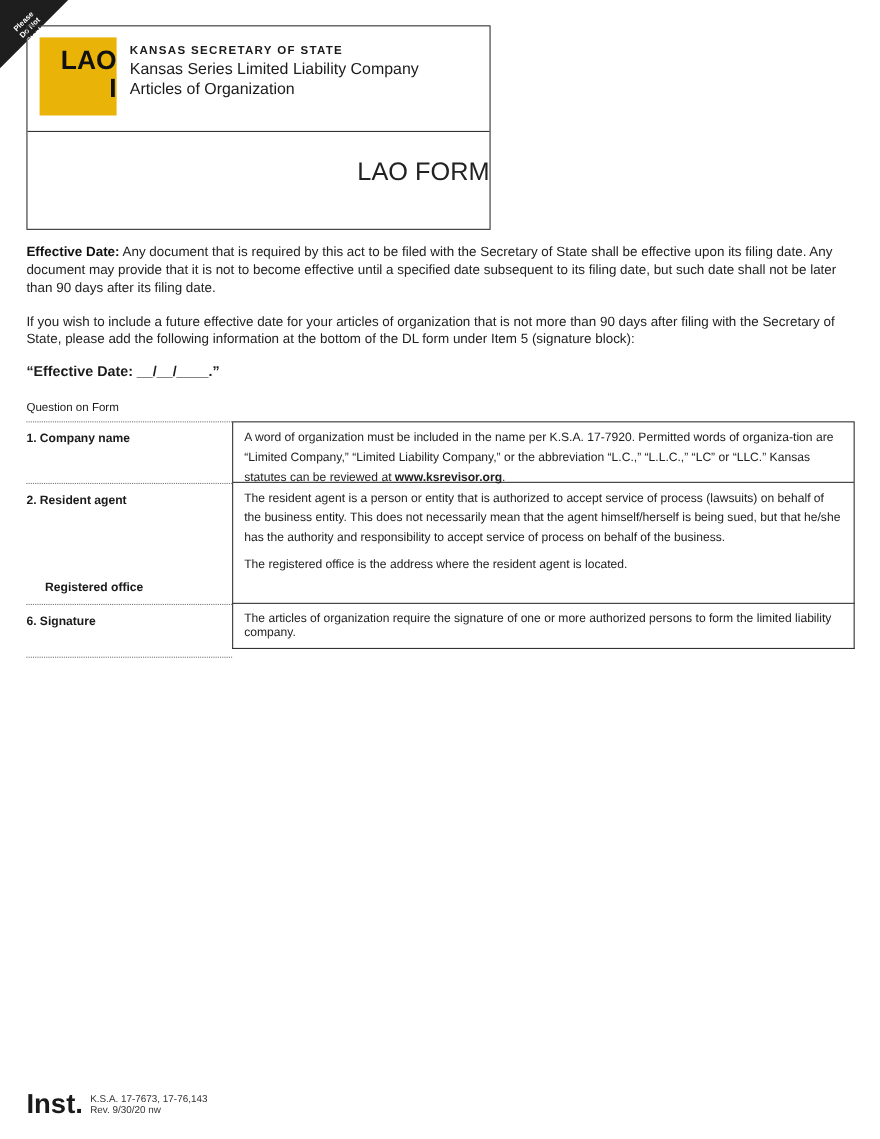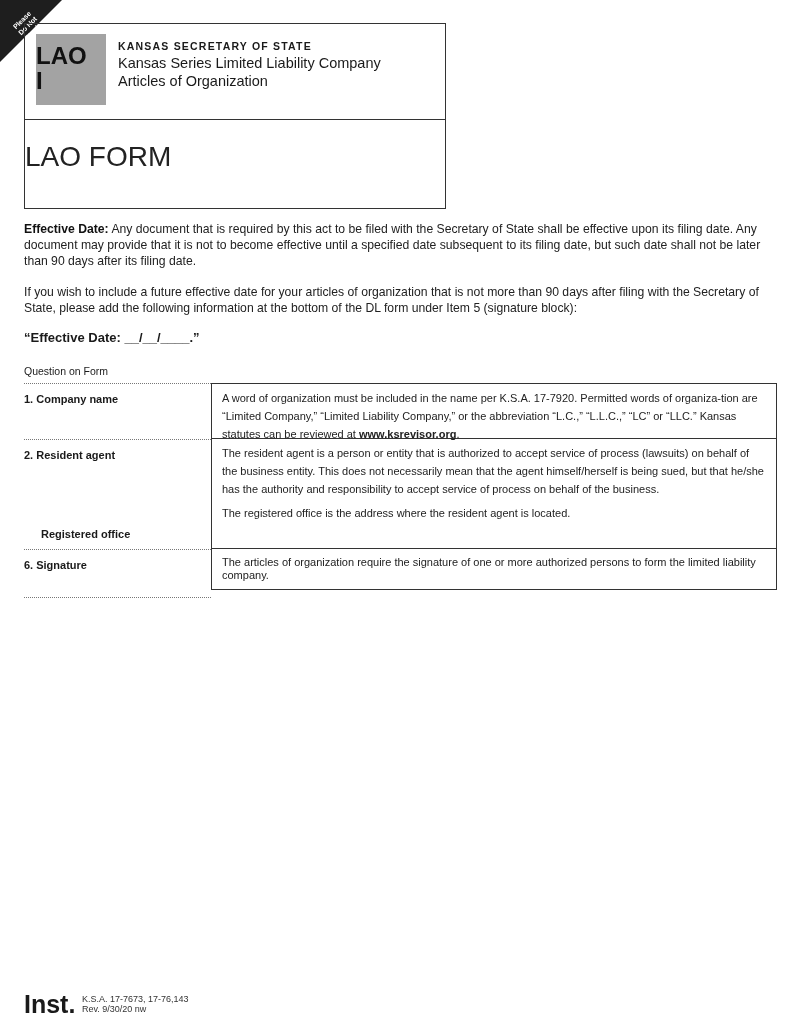--- a/index.html
+++ b/index.html
@@ -17,27 +17,27 @@
     transform: rotate(-45deg); transform-origin: center;
     color: #fff; font-size: 7px; font-weight: bold; line-height: 8px; text-align: center;
   }
   .header-box {
     position: absolute; left: 24px; top: 23px; width: 422px; height: 186px;
     border: 1.5px solid #333; box-sizing: border-box;
   }
   .header-top { height: 95px; border-bottom: 1.5px solid #333; position: relative; }
   .lao-badge {
     position: absolute; left: 11px; top: 10px; width: 70px; height: 71px;
-    background: #a3a3a3; text-align: left;
+    background: #eab308; text-align: right;
     font-size: 24px; font-weight: bold; line-height: 25px; padding-top: 9px; box-sizing: border-box;
     color: #111;
   }
   .hdr-agency { position: absolute; left: 93px; top: 16px; font-size: 10.5px; font-weight: bold; letter-spacing: 1.2px; }
   .hdr-title { position: absolute; left: 93px; top: 30px; font-size: 14.5px; font-weight: normal; line-height: 18px; }
-  .header-bottom { text-align: left; font-size: 28px; line-height: 31px; padding-top: 21px; color: #222; }
+  .header-bottom { text-align: right; font-size: 23px; line-height: 31px; padding-top: 21px; color: #222; }
   .para {
     position: absolute; left: 24px; width: 752px; font-size: 12.2px; line-height: 16px; color: #222;
   }
   .para b { color: #111; }
   .eff-line { position: absolute; left: 24px; top: 330px; font-size: 13px; font-weight: bold; }
   .q-head { position: absolute; left: 24px; top: 365px; font-size: 10.5px; font-weight: normal; }
   .table-wrap { position: absolute; left: 24px; top: 383px; width: 753px; }
   .row { display: flex; position: relative; }
   .left-col {
     width: 187px; box-sizing: border-box; font-size: 11px; font-weight: bold;

